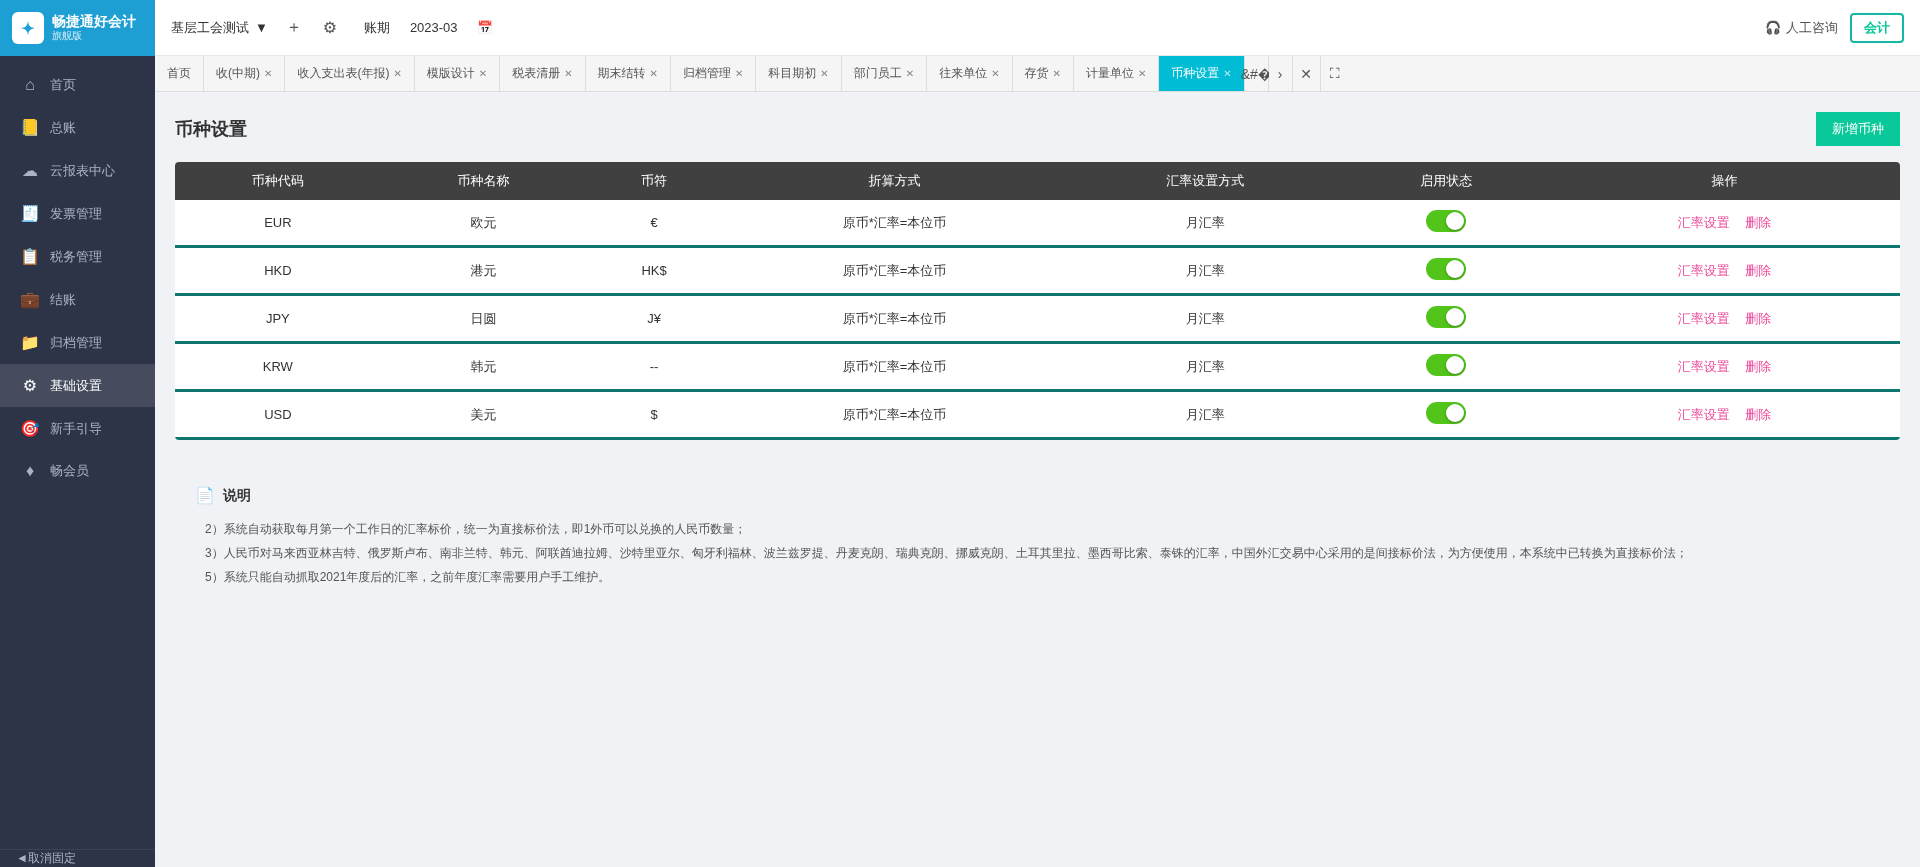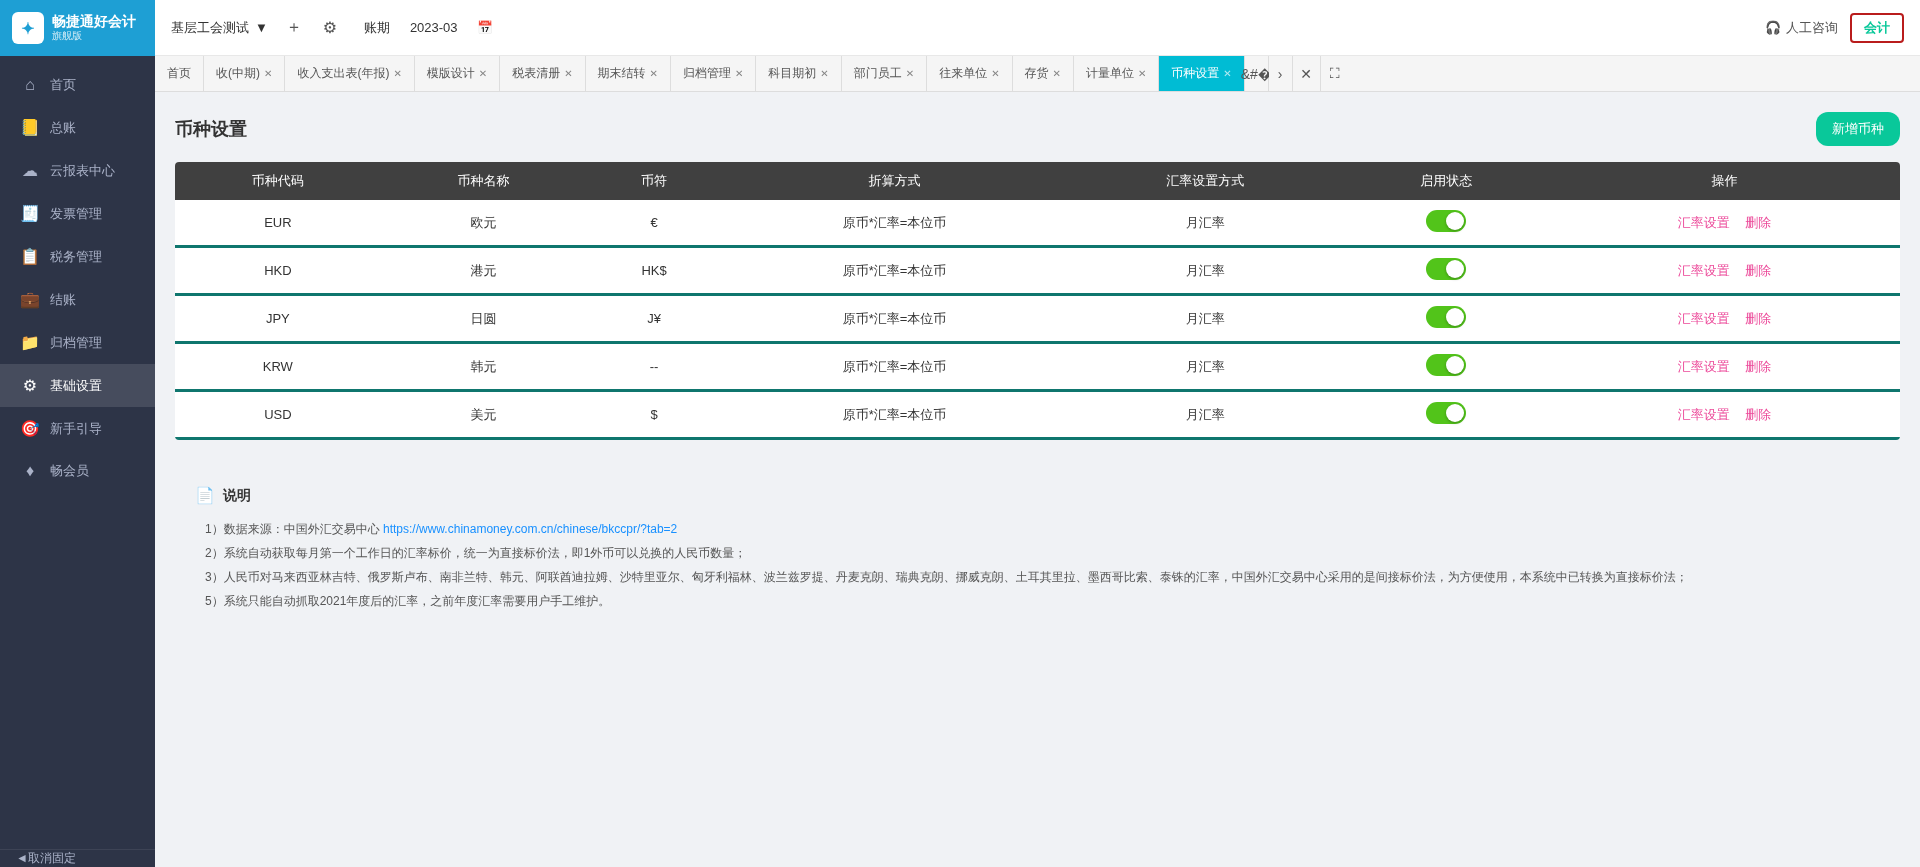--- a/index.html
+++ b/index.html
@@ -77,21 +77,21 @@
     .topbar-actions { display: flex; align-items: center; gap: 8px; }
     .topbar-icon-btn {
       width: 28px; height: 28px; border-radius: 4px; border: none;
       background: transparent; cursor: pointer; color: #555;
       display: flex; align-items: center; justify-content: center; font-size: 16px;
     }
     .topbar-period { display: flex; align-items: center; gap: 20px; color: #333; font-size: 13px; margin-left: 8px; }
     .topbar-right { margin-left: auto; display: flex; align-items: center; gap: 12px; }
     .topbar-service { color: #555; font-size: 13px; display: flex; align-items: center; gap: 4px; cursor: pointer; }
     .topbar-kuaiji-btn {
-      background: #fff; border: 2px solid #b91c1c; color: #09c89a;
+      background: #fff; border: 2px solid #14b8a6; color: #09c89a;
       padding: 4px 12px; border-radius: 4px; cursor: pointer; font-size: 13px; font-weight: bold;
     }
 
     
     .tabbar {
       background: #f5f5f5;
       display: flex;
       align-items: center;
       flex-shrink: 0;
       border-bottom: 1px solid #ddd;
@@ -130,21 +130,21 @@
       overflow-y: auto;
     }
 
     .page-header {
       display: flex; align-items: center; justify-content: space-between;
       margin-bottom: 16px;
     }
     .page-title { font-size: 18px; color: #333; font-weight: 600; }
     .btn-new {
       background: #09c89a; color: #fff; border: none;
-      padding: 8px 16px; border-radius: 12px; cursor: pointer; font-size: 13px;
+      padding: 8px 16px; border-radius: 0; cursor: pointer; font-size: 13px;
     }
 
     
     .data-table { width: 100%; border-collapse: collapse; background: #fff; border-radius: 4px; overflow: hidden; }
     .data-table thead tr { background: #404040; color: #fff; }
     .data-table thead th {
       padding: 10px 12px; font-weight: 500; font-size: 13px; text-align: center;
     }
     .data-table tbody tr { border-bottom: 3px solid #0f766e; }
     .data-table tbody td { padding: 10px 12px; text-align: center; color: #333; font-size: 13px; }
@@ -407,20 +407,19 @@
         </tbody>
     </table>
 
     <div class="note-section">
       <div class="note-title">
         <span class="note-icon">📄</span>
         <span>说明</span>
       </div>
       <ul class="note-list" id="note-list">
 
-      <li>1）数据来源：中国外汇交易中心 <a class="note-link" href="#">https://www.chinamoney.com.cn/chinese/bkccpr/?tab=2</a></li>
           <li>2）系统自动获取每月第一个工作日的汇率标价，统一为直接标价法，即1外币可以兑换的人民币数量；</li>
           <li>3）人民币对马来西亚林吉特、俄罗斯卢布、南非兰特、韩元、阿联酋迪拉姆、沙特里亚尔、匈牙利福林、波兰兹罗提、丹麦克朗、瑞典克朗、挪威克朗、土耳其里拉、墨西哥比索、泰铢的汇率，中国外汇交易中心采用的是间接标价法，为方便使用，本系统中已转换为直接标价法；</li>
           <li>5）系统只能自动抓取2021年度后的汇率，之前年度汇率需要用户手工维护。</li>
         </ul>
     </div>
   </div>
 </div>
 
 </body></html>

